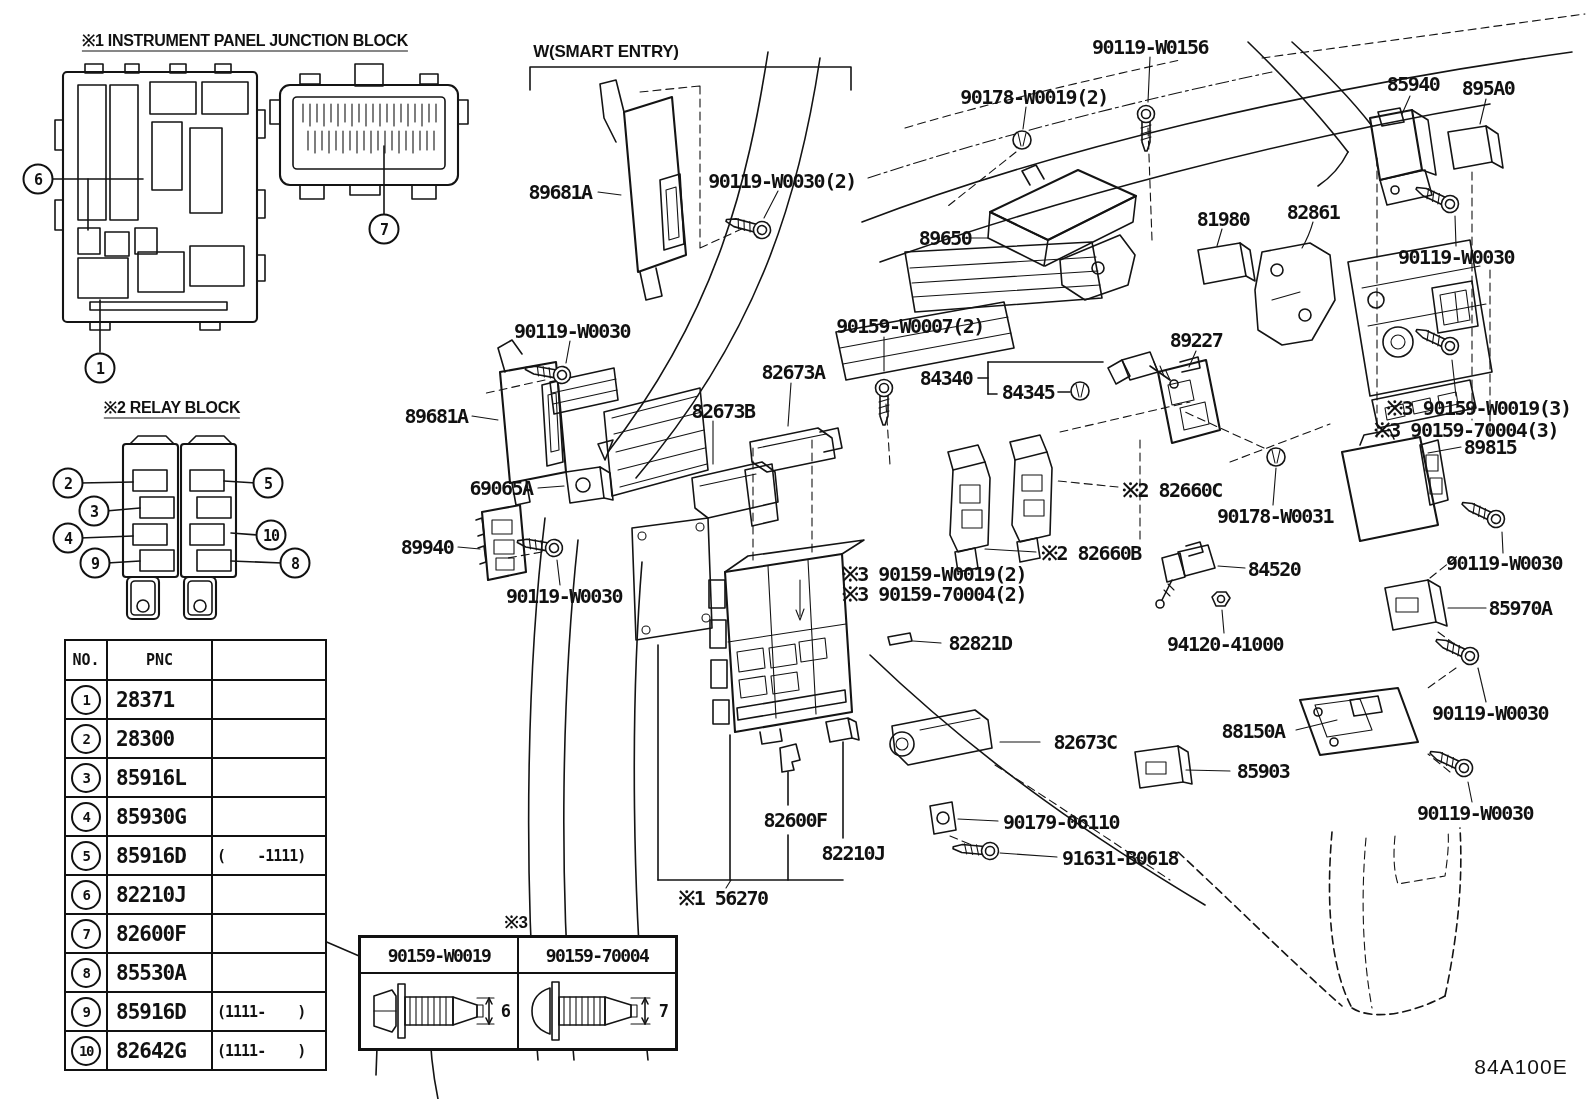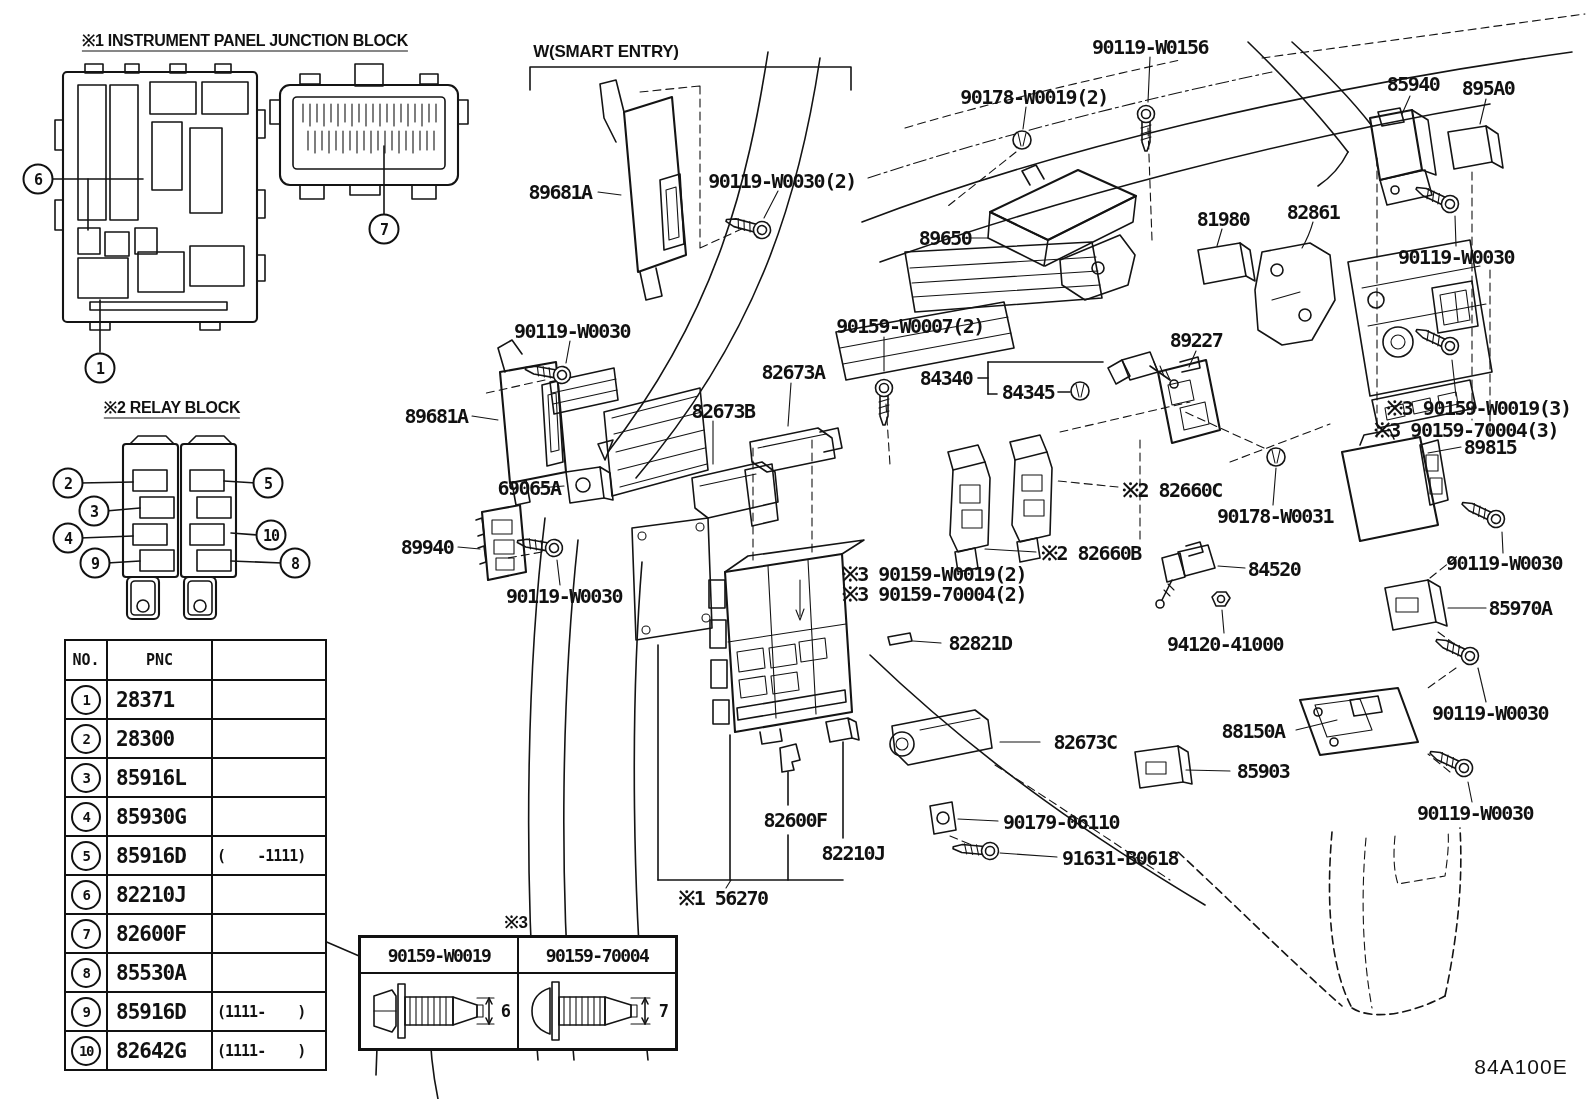--- a/index.html
+++ b/index.html
@@ -484,21 +484,21 @@
       <div class="plabel" style="left: 910px; top: 326px;">90159-W0007(2)</div>
       <div class="plabel" style="left: 793px; top: 372px;">82673A</div>
       <div class="plabel" style="left: 723px; top: 411px;">82673B</div>
       <div class="plabel" style="left: 436px; top: 416px;">89681A</div>
       <div class="plabel" style="left: 946px; top: 378px;">84340</div>
       <div class="plabel" style="left: 1028px; top: 392px;">84345</div>
       <div class="plabel" style="left: 1196px; top: 340px;">89227</div>
       <div class="plabel" style="left: 1467px; top: 407px; padding-left: 23px;">※3 90159-W0019(3)</div>
       <div class="plabel" style="left: 1466px; top: 429px;">※3 90159-70004(3)</div>
       <div class="plabel" style="left: 1490px; top: 447px;">89815</div>
-      <div class="plabel" style="left: 501px; top: 488px; margin-left: 28px;">69065A</div>
+      <div class="plabel" style="left: 501px; top: 488px;">69065A</div>
       <div class="plabel" style="left: 1172px; top: 489px;">※2 82660C</div>
       <div class="plabel" style="left: 1275px; top: 516px;">90178-W0031</div>
       <div class="plabel" style="left: 427px; top: 547px;">89940</div>
       <div class="plabel" style="left: 564px; top: 596px;">90119-W0030</div>
       <div class="plabel" style="left: 1091px; top: 552px;">※2 82660B</div>
       <div class="plabel" style="left: 1274px; top: 569px;">84520</div>
       <div class="plabel" style="left: 1504px; top: 563px;">90119-W0030</div>
       <div class="plabel" style="left: 1520px; top: 608px;">85970A</div>
       <div class="plabel" style="left: 934px; top: 573px;">※3 90159-W0019(2)</div>
       <div class="plabel" style="left: 934px; top: 593px;">※3 90159-70004(2)</div>

